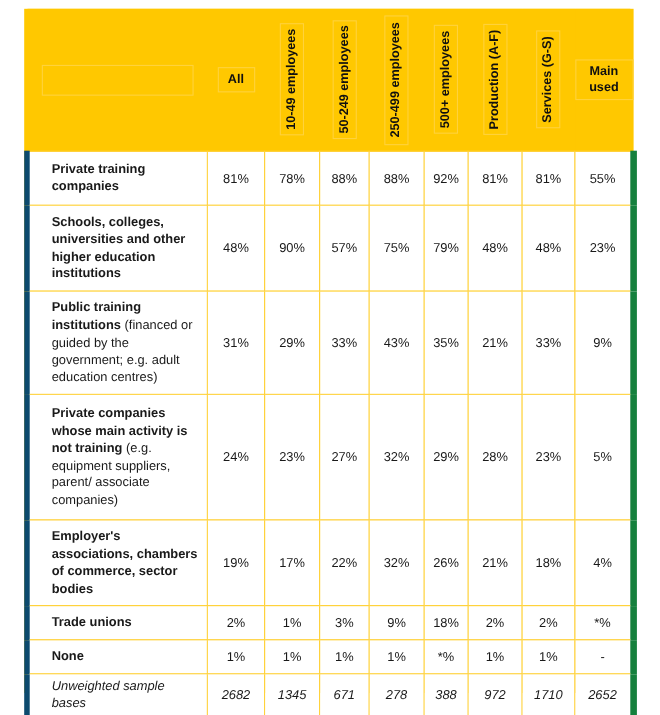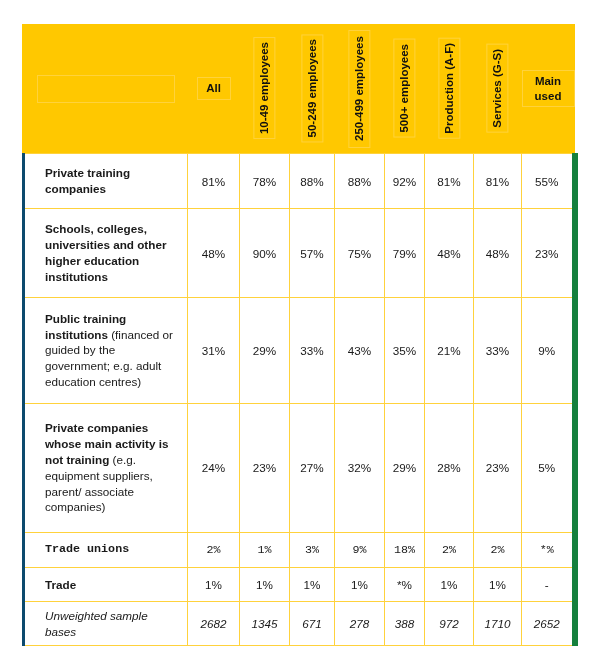--- a/index.html
+++ b/index.html
@@ -18,21 +18,21 @@
     position: relative;
     width: 600px;
     height: 650px;
     background: #ffffff;
   }
 
   
   #table-frame {
     position: absolute;
     left: 22px;
-    top: 24px;
+    top: 8px;
     width: 551px;
     height: 622px;
     background: #FFC800;
     box-sizing: border-box;
   }
 
   table.data-table {
     border-collapse: collapse;
     table-layout: fixed;
     width: 551px;
@@ -126,21 +126,21 @@
   }
   tr.base-row td {
     font-style: italic;
     font-weight: normal;
   }
   tr.base-row td.label {
     padding-top: 3px;
     padding-bottom: 3px;
   }
   
-  tbody tr td:first-child { border-left: 3px solid #0c4a6e; padding-left: 20px; }
+  tbody tr td:first-child { border-left: 5px solid #0c4a6e; padding-left: 20px; }
   tbody tr td:last-child  { border-right: 6px solid #15803d; }
 </style>
 </head>
 <body>
 
 <div id="page">
   <div id="table-frame">
     <table class="data-table">
       <colgroup>
         <col class="c-label">
@@ -240,33 +240,44 @@
             <td class="label"><b>Private companies whose main activity is not training</b><span> (e.g. equipment suppliers, parent/ associate companies)</span></td>
             <td class="val">24%</td>
             <td class="val">23%</td>
             <td class="val">27%</td>
             <td class="val">32%</td>
             <td class="val">29%</td>
             <td class="val">28%</td>
             <td class="val">23%</td>
             <td class="val">5%</td>
           </tr>
-          <tr style="height: 28px; font-family: Liberation Mono, monospace;">
+          <tr style="height: 56px;">
+            <td class="label"><b>Employer's associations, chambers of commerce, sector bodies</b></td>
+            <td class="val">19%</td>
+            <td class="val">17%</td>
+            <td class="val">22%</td>
+            <td class="val">32%</td>
+            <td class="val">26%</td>
+            <td class="val">21%</td>
+            <td class="val">18%</td>
+            <td class="val">4%</td>
+          </tr>
+          <tr style="height: 28px;">
             <td class="label"><b>Trade unions</b></td>
             <td class="val">2%</td>
             <td class="val">1%</td>
             <td class="val">3%</td>
             <td class="val">9%</td>
             <td class="val">18%</td>
             <td class="val">2%</td>
             <td class="val">2%</td>
             <td class="val">*%</td>
           </tr>
           <tr style="height: 28px;">
-            <td class="label"><b>Trade</b></td>
+            <td class="label"><b>None</b></td>
             <td class="val">1%</td>
             <td class="val">1%</td>
             <td class="val">1%</td>
             <td class="val">1%</td>
             <td class="val">*%</td>
             <td class="val">1%</td>
             <td class="val">1%</td>
             <td class="val">-</td>
           </tr>
           <tr class="base-row" style="height: 28px;">

